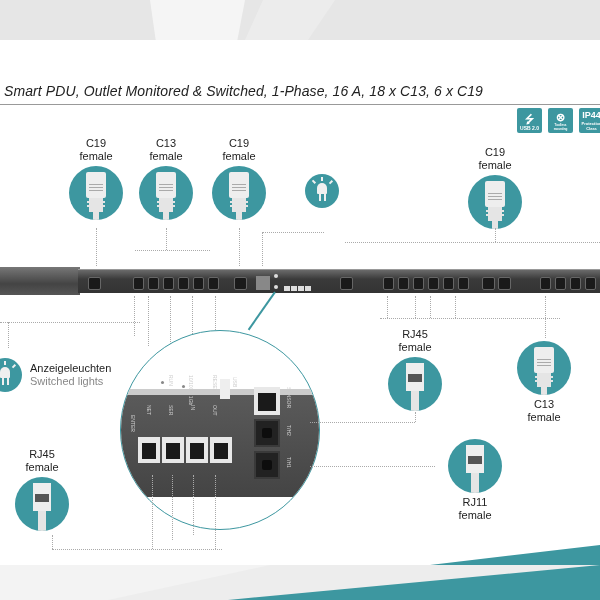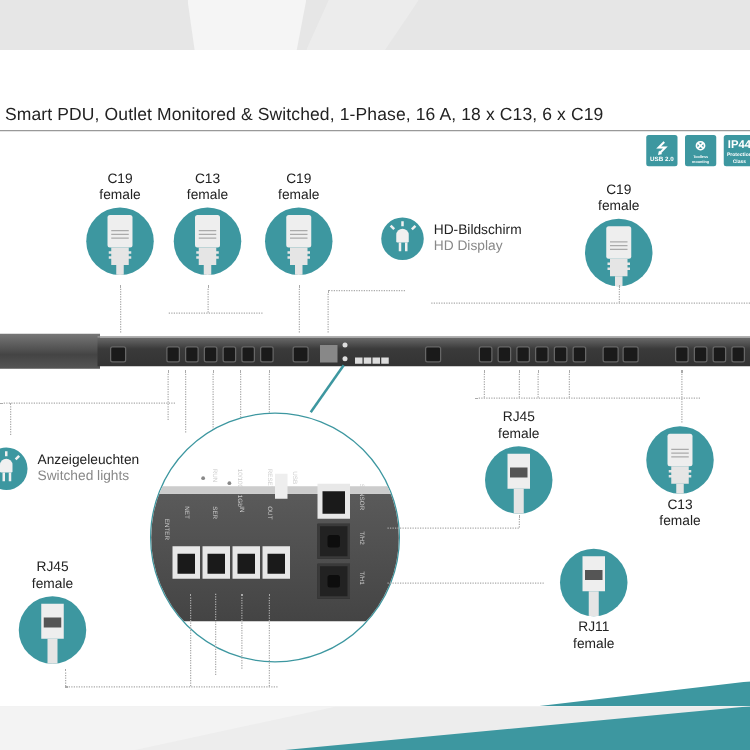--- a/index.html
+++ b/index.html
@@ -3,21 +3,21 @@
 <meta charset="utf-8">
 <style>
   * { box-sizing: border-box; margin: 0; padding: 0; }
   html, body { width: 600px; height: 600px; overflow: hidden; background: #fff; }
   body { position: relative; font-family: "Liberation Sans", sans-serif; color: #222; }
 
   .top-band { position: absolute; left: 0; top: 0; width: 600px; height: 40px; background: #e6e6e6; overflow: hidden; }
   .top-band .facet1 { position: absolute; left: 150px; top: 0; width: 95px; height: 40px; background: #f5f5f5; clip-path: polygon(0 0, 100% 0, 92% 100%, 6% 100%); }
   .top-band .facet2 { position: absolute; left: 245px; top: 0; width: 90px; height: 40px; background: #ececec; clip-path: polygon(20% 0,100% 0, 70% 100%, 0 100%); }
 
-  .title { position: absolute; left: 4px; top: 83px; font-size: 14px; color: #222; letter-spacing: 0.1px; }
+  .title { position: absolute; left: 4px; top: 83px; font-size: 14px; color: #222; letter-spacing: 0.1px; font-style: italic; }
   .title-rule { position: absolute; left: 0; top: 104px; width: 600px; height: 1px; background: #999; }
 
   .badges { position: absolute; left: 517px; top: 108px; display: flex; gap: 6px; }
   .badge { width: 25px; height: 25px; background: #3d97a0; border-radius: 2px; color: #fff; font-size: 5px; text-align: center; font-weight: bold; display: flex; flex-direction: column; justify-content: flex-end; padding-bottom: 2px; }
   .badge .glyph { font-size: 11px; line-height: 12px; }
   .badge .big { font-size: 9px; line-height: 11px; }
 
   .conn { position: absolute; text-align: center; width: 70px; }
   .conn .lbl { font-size: 11px; line-height: 13px; color: #222; }
   .circle { width: 54px; height: 54px; border-radius: 50%; background: #3d97a0; margin: 3px auto; position: relative; overflow: hidden; }
@@ -131,24 +131,20 @@
 
 <div class="led-row" style="left:305px;top:174px">
   <div class="led-circle">
     <div class="led-bulb"></div>
       <div class="led-leg" style="left:14px"></div>
       <div class="led-leg" style="left:19px"></div>
     <div class="led-ray" style="left:16px;top:3px"></div>
       <div class="led-ray" style="left:8px;top:6px;transform:rotate(-45deg)"></div>
       <div class="led-ray" style="left:25px;top:6px;transform:rotate(45deg)"></div>
   </div>
-  <div class="led-txt">
-      <div class="de">HD-Bildschirm</div>
-      <div class="en">HD Display</div>
-    </div>
 </div>
 
 <div class="dots-v" style="left:96px;top:228px;height:38px"></div>
 <div class="dots-v" style="left:166px;top:228px;height:22px"></div>
 <div class="dots-h" style="left:135px;top:250px;width:75px"></div>
 <div class="dots-v" style="left:239px;top:228px;height:38px"></div>
 <div class="dots-h" style="left:262px;top:232px;width:62px"></div>
 <div class="dots-v" style="left:262px;top:232px;height:34px"></div>
 <div class="dots-v" style="left:495px;top:228px;height:14px"></div>
 <div class="dots-h" style="left:345px;top:242px;width:255px"></div>

